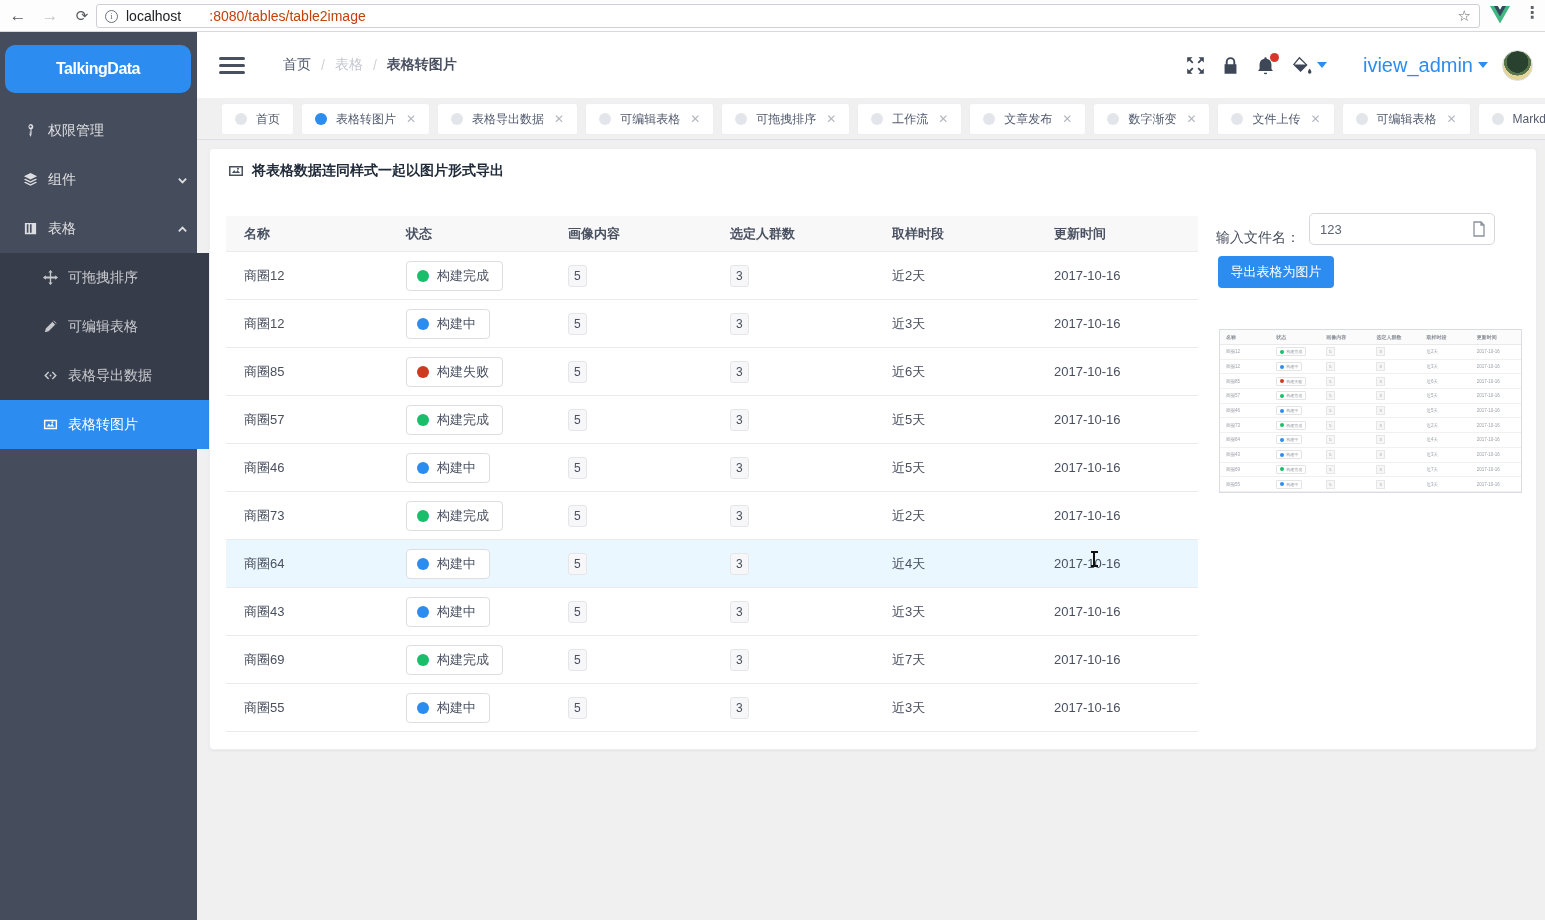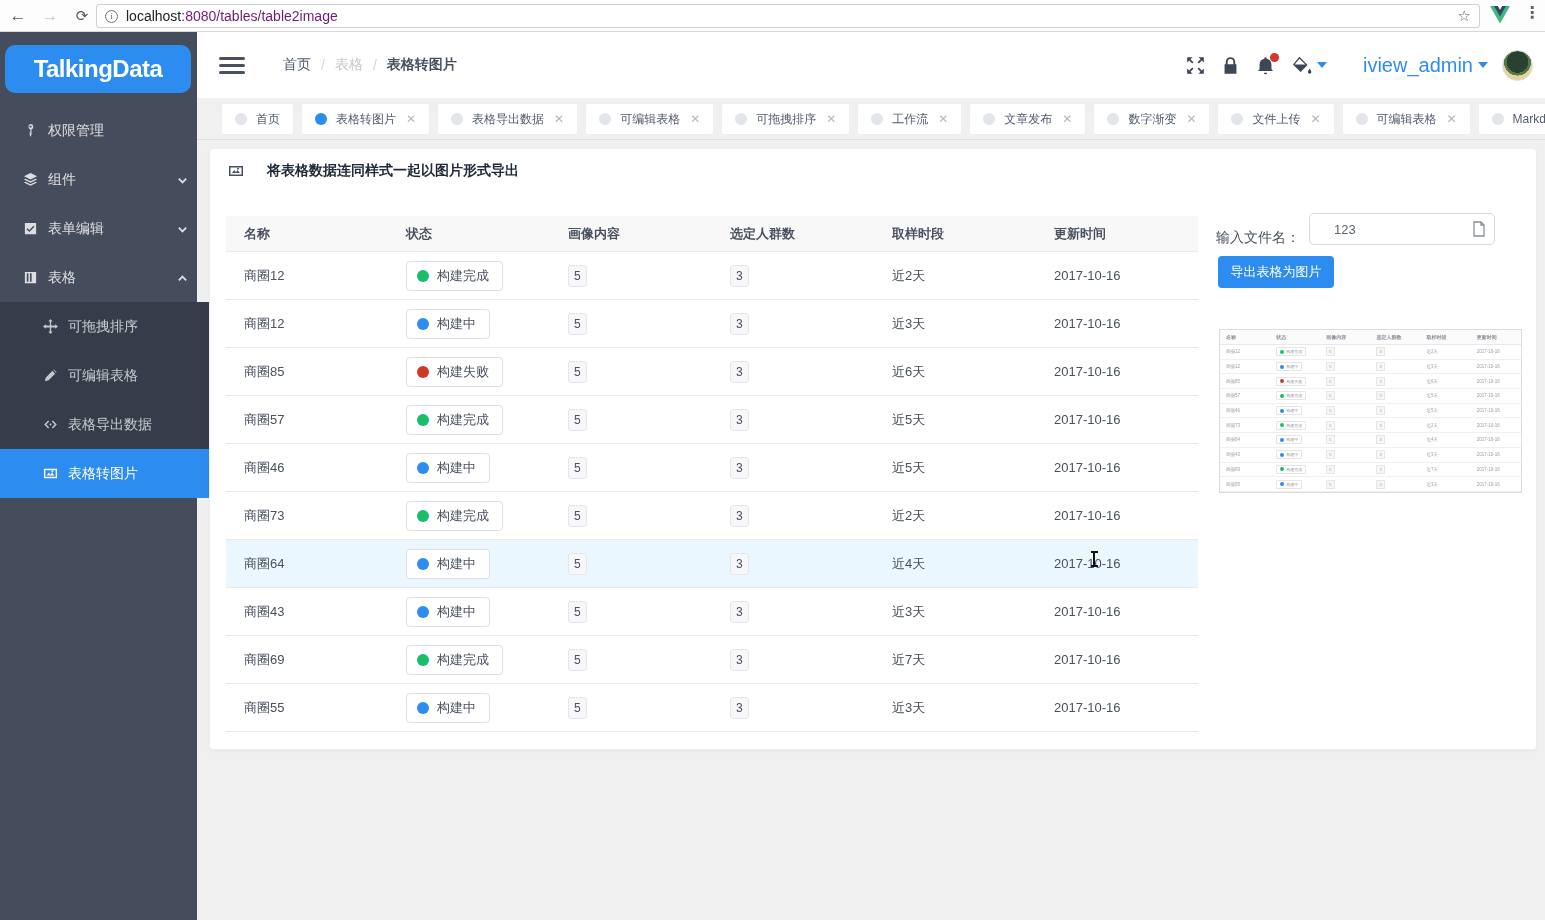--- a/index.html
+++ b/index.html
@@ -10,28 +10,28 @@
   
   .browser-bar { position:absolute; left:0; top:0; width:1545px; height:32px; background:#fdfdfd; border-bottom:1px solid #d8d8d8; z-index:50; }
   .nav-ico { position:absolute; top:4px; width:24px; height:24px; display:flex; align-items:center; justify-content:center; color:#55595e; font-size:17px; }
   .nav-back { left:6px; }
   .nav-fwd { left:38px; color:#c6c8ca; }
   .nav-refresh { left:70px; font-size:15px; }
   .omnibox { position:absolute; left:96px; top:4px; width:1384px; height:24px; background:#fff; border:1px solid #cdd0d4; border-radius:3px; display:flex; align-items:center; padding:0 8px; }
   .info-ico { width:13px; height:13px; border:1.2px solid #6b7075; border-radius:50%; color:#6b7075; font-size:9px; line-height:11px; text-align:center; font-family:"Liberation Serif",serif; margin-right:8px; flex:none; }
   .url-text { font-size:14px; white-space:nowrap; }
   .url-host { color:#202124; }
-  .url-rest { color:#701a75; }
+  .url-rest { color:#c2410c;padding-left:28px; }
   .star-ico { margin-left:auto; color:#5f6368; font-size:15px; }
   .vue-ico { position:absolute; left:1490px; top:6px; }
   .dots-ico { position:absolute; left:1524px; top:3px; color:#5f6368; font-size:16px; font-weight:bold; letter-spacing:0; width:16px; text-align:center; }
 
   
   .sidebar { position:absolute; left:0; top:32px; width:197px; height:888px; background:#454c5b; }
-  .logo { position:absolute; left:5px; top:13px; width:186px; height:48px; background:#2d8cf0; border-radius:10px; color:#fff; font-weight:bold; font-size:24px; text-align:center; line-height:48px; letter-spacing:-0.5px; }
+  .logo { position:absolute; left:5px; top:13px; width:186px; height:48px; background:#2d8cf0; border-radius:10px; color:#fff; font-weight:bold; font-size:16px; text-align:center; line-height:48px; letter-spacing:-0.5px; }
   .menu { position:absolute; left:0; top:74px; width:214px; }
   .side-item { height:49px; display:flex; align-items:center; padding-left:22px; color:rgba(255,255,255,0.82); font-size:14px; position:relative; cursor:pointer; }
   .side-item.sub { background:#363c4a; padding-left:42px; color:rgba(255,255,255,0.72); }
   .side-item.active { background:#2d8cf0; color:#fff; }
   .side-icon { width:16px; height:16px; margin-right:10px; display:flex; align-items:center; justify-content:center; }
   .side-icon svg { width:15px; height:15px; fill:currentColor; }
   .chevron { position:absolute; right:26px; top:50%; margin-top:-5px; }
   .chevron svg { width:11px; height:11px; stroke:currentColor; fill:none; stroke-width:2; }
 
   
@@ -54,38 +54,38 @@
 
   
   .tabs-bar { position:absolute; left:197px; top:98px; width:1348px; height:42px; background:#f0f0f0; border-bottom:1px solid #dcdfe3; white-space:nowrap; overflow:hidden; padding-left:17px; }
   .tab { display:inline-flex; align-items:center; height:32px; margin-top:5px; margin-left:7px; background:#fff; border:1px solid #eceef1; border-radius:3px; padding:0 13px; font-size:12px; color:#515a6e; cursor:pointer; }
   .tab-dot { width:12px; height:12px; border-radius:50%; background:#e2e5e9; margin-right:9px; flex:none; }
   .tab.active .tab-dot { background:#2d8cf0; }
   .tab-close { font-size:12px; color:#b2b7bf; margin-left:10px; cursor:pointer; }
 
   
   .card { position:absolute; left:209px; top:148px; width:1328px; height:602px; background:#fff; border:1px solid #eceef2; border-radius:4px; box-shadow:0 1px 3px rgba(0,0,0,0.05); }
-  .card-title { position:absolute; left:18px; top:13px; display:flex; align-items:center; font-size:14px; font-weight:bold; color:#212b3a;gap:15px; }
+  .card-title { position:absolute; left:18px; top:13px; display:flex; align-items:center; font-size:14px; font-weight:bold; color:#212b3a; }
   .card-title .t-ico { margin-right:8px; display:flex; }
   .card-title .t-ico svg { width:16px; height:16px; fill:#495060; }
 
   
   .data-table { position:absolute; left:16px; top:67px; width:972px; font-size:13px; }
   .thead { display:flex; height:36px; background:#f8f8f9; border-bottom:1px solid #e9eaec; }
   .th { width:162px; padding-left:18px; line-height:36px; font-weight:bold; color:#495060; }
   .tr { display:flex; height:48px; align-items:center; border-bottom:1px solid #e9eaec; color:#495060; }
   .tr.highlight { background:#ebf7ff; }
   .td { width:162px; padding-left:18px; }
   .status-btn { display:inline-flex; align-items:center; background:#fff; border:1px solid #dcdee2; border-radius:4px; padding:0 13px 0 10px; height:30px; font-size:13px; color:#495060; cursor:pointer; }
   .status-dot { width:12px; height:12px; border-radius:50%; margin-right:8px; flex:none; }
   .num-chip { display:inline-block; min-width:13px; text-align:center; padding:3px 5px; font-size:12px; background:#f7f7f9; border:1px solid #e4e6e9; border-radius:3px; color:#495060; }
 
   
   .fn-label { position:absolute; left:1006px; top:72px; font-size:14px; color:#495060; line-height:32px; }
-  .fn-input { position:absolute; left:1099px; top:64px; width:186px; height:32px; border:1px solid #d5d8dd; border-radius:5px; font-size:13px; color:#5c6470; padding:0 28px 0 24px; outline:none; font-family:inherit; background:#fff; }
+  .fn-input { position:absolute; left:1099px; top:64px; width:186px; height:32px; border:1px solid #d5d8dd; border-radius:5px; font-size:13px; color:#5c6470; padding:0 28px 0 10px; outline:none; font-family:inherit; background:#fff; }
   .fn-input-ico { position:absolute; left:1262px; top:72px; }
   .fn-input-ico svg { width:14px; height:16px; stroke:#8a919c; fill:none; stroke-width:1.3; }
   .export-btn { position:absolute; left:1008px; top:107px; width:116px; height:32px; background:#2d8cf0; border:none; border-radius:4px; color:#fff; font-size:13px; font-family:inherit; cursor:pointer; }
 
   
   .preview { position:absolute; left:1009px; top:180px; width:303px; height:164px; background:#fff; border:1px solid #d9dce0; overflow:hidden; }
   .p-thead { display:flex; height:15px; background:#fbfbfb; border-bottom:1px solid #e9e9e9; }
   .p-th { width:16.66%; font-size:5px; font-weight:bold; color:#878d96; line-height:15px; padding-left:6px; overflow:hidden; }
   .p-tr { display:flex; height:14.7px; align-items:center; border-bottom:1px solid #f0f0f0; }
   .p-td { width:16.66%; padding-left:6px; font-size:4.5px; color:#9aa0a8; overflow:hidden; white-space:nowrap; }
@@ -131,33 +131,20 @@
         </span>
         <span>权限管理</span>
       </div>
       <div class="side-item">
         <span class="side-icon">
           <svg viewBox="0 0 16 16">
             <path d="M8 1l7 3.5L8 8 1 4.5zM2.6 7.2L8 9.9l5.4-2.7L15 8 8 11.5 1 8zM2.6 10.4L8 13.1l5.4-2.7L15 11.2 8 14.7 1 11.2z"></path>
           </svg>
         </span>
         <span>组件</span>
-        <span class="chevron">
-          <svg viewBox="0 0 12 12">
-            <polyline points="2,4 6,8 10,4"></polyline>
-          </svg>
-        </span>
-      </div>
-      <div class="side-item">
-        <span class="side-icon">
-          <svg viewBox="0 0 16 16">
-            <path d="M2 2h12v12H2V2zm2.8 5.7l-1.1 1.1 3 3 5.6-5.6-1.1-1.1-4.5 4.5z"></path>
-          </svg>
-        </span>
-        <span>表单编辑</span>
         <span class="chevron">
           <svg viewBox="0 0 12 12">
             <polyline points="2,4 6,8 10,4"></polyline>
           </svg>
         </span>
       </div>
       <div class="side-item">
         <span class="side-icon">
           <svg viewBox="0 0 16 16">
             <path d="M2 2h12v12H2V2zm2 1.5v9h1.8v-9H4zm3.4 0v9h1.8v-9H7.4z"></path>

